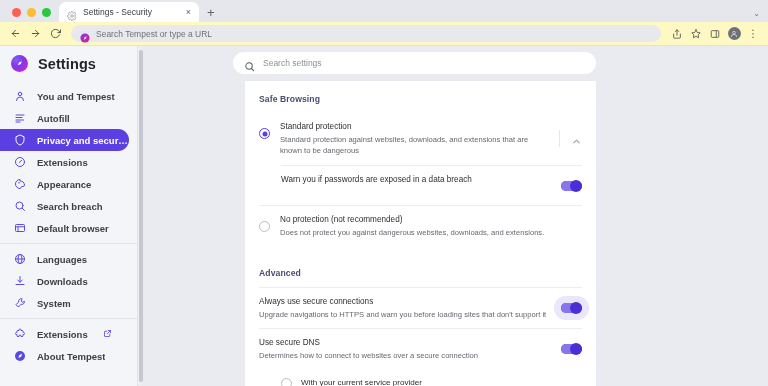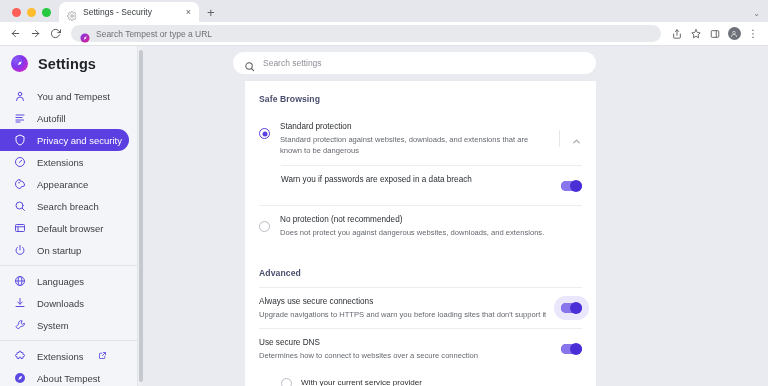--- a/index.html
+++ b/index.html
@@ -33,21 +33,21 @@
     font-size: 8.5px; color: #3c4043; white-space: nowrap;
     overflow: hidden; text-overflow: ellipsis; flex: 1;
   }
   .tab-close { font-size: 9px; color: #5f6368; line-height: 1; padding: 0 2px; }
   .newtab { font-size: 13px; color: #5f6368; padding: 0 8px 3px 8px; line-height: 1; }
   .tabstrip-right { margin-left: auto; display: flex; align-items: center; padding: 0 8px 4px 0; }
   .chev-down { color: #70757a; font-size: 8px; }
 
   
   .toolbar {
-    height: 24px; flex: 0 0 24px; background: #ffffff;
+    height: 24px; flex: 0 0 24px; background: #fef9c3;
     display: flex; align-items: center; gap: 2px; padding: 0 6px;
     border-bottom: 1px solid #dfe1e5;
   }
   .tb-btn {
     width: 18px; height: 18px; display: flex; align-items: center; justify-content: center;
     color: #4a4d51; border-radius: 50%; flex: 0 0 18px;
   }
   .omnibox {
     flex: 1; height: 17px; background: #e8e9ed; border-radius: 9px;
     display: flex; align-items: center; gap: 6px; padding: 0 9px; margin: 0 5px;
@@ -80,21 +80,21 @@
   .nav { padding-top: 4px; display: flex; flex-direction: column; }
   .nav-sep { height: 1px; background: #e0e2e8; margin: 4px 0 4px 0; }
   .nav-item {
     display: flex; align-items: center; gap: 11px;
     height: 22px; padding-left: 13px; margin: 0 8px 0 0;
     border-radius: 0 11px 11px 0; color: #3d4043; font-size: 9.5px; white-space: nowrap;
   }
   .nav-item .ni-icon { width: 13px; height: 13px; flex: 0 0 13px; color: #5b4ae0; display:flex; align-items:center; justify-content:center; }
   .nav-item.active { background: #5b3fe0; color: #ffffff; }
   .nav-item.active .ni-icon { color: #ffffff; }
-  .nav-label { flex: 0 1 auto; overflow: hidden; text-overflow: ellipsis; }
+  .nav-label { flex: 0 1 auto; overflow: hidden; text-overflow: ellipsis; font-weight: bold; }
   .ext-link { width: 10px; height: 10px; color: #5b4ae0; margin-left: 4px; flex: 0 0 10px; }
 
   
   .side-scroll {
     position: absolute; left: 137px; top: 0; bottom: 0; width: 5px;
     background: #eceef2; border-left: 1px solid #e2e4ea;
   }
   .side-scroll .thumb {
     position: absolute; left: 1px; top: 4px; width: 3.5px; bottom: 4px;
     background: #c5c8cf; border-radius: 2px;
@@ -317,29 +317,20 @@
         <div class="nav-item">
           <span class="ni-icon">
               <svg width="12" height="12" viewBox="0 0 24 24" fill="none" stroke="currentColor" stroke-width="2">
                 <rect x="3" y="5" width="18" height="14" rx="2"></rect>
                 <line x1="3" y1="9.5" x2="21" y2="9.5"></line>
                 <line x1="8" y1="9.5" x2="8" y2="19"></line>
               </svg>
             </span>
           <span class="nav-label">Default browser</span>
         </div>
-        <div class="nav-item">
-          <span class="ni-icon">
-              <svg width="12" height="12" viewBox="0 0 24 24" fill="none" stroke="currentColor" stroke-width="2" stroke-linecap="round">
-                <path d="M12 3v9"></path>
-                <path d="M6.5 6.8a8 8 0 1 0 11 0"></path>
-              </svg>
-            </span>
-          <span class="nav-label">On startup</span>
-        </div>
 
         <div class="nav-sep"></div>
 
         <div class="nav-item">
           <span class="ni-icon">
               <svg width="12" height="12" viewBox="0 0 24 24" fill="none" stroke="currentColor" stroke-width="2">
                 <circle cx="12" cy="12" r="9"></circle>
                 <ellipse cx="12" cy="12" rx="4" ry="9"></ellipse>
                 <line x1="3" y1="12" x2="21" y2="12"></line>
               </svg>

